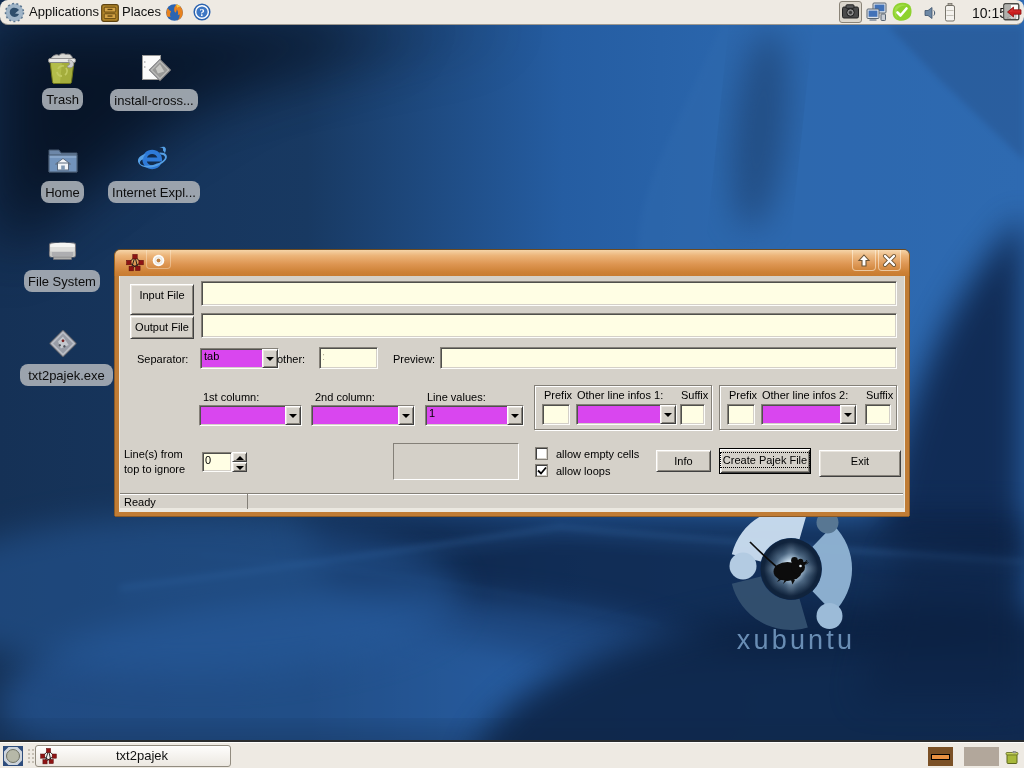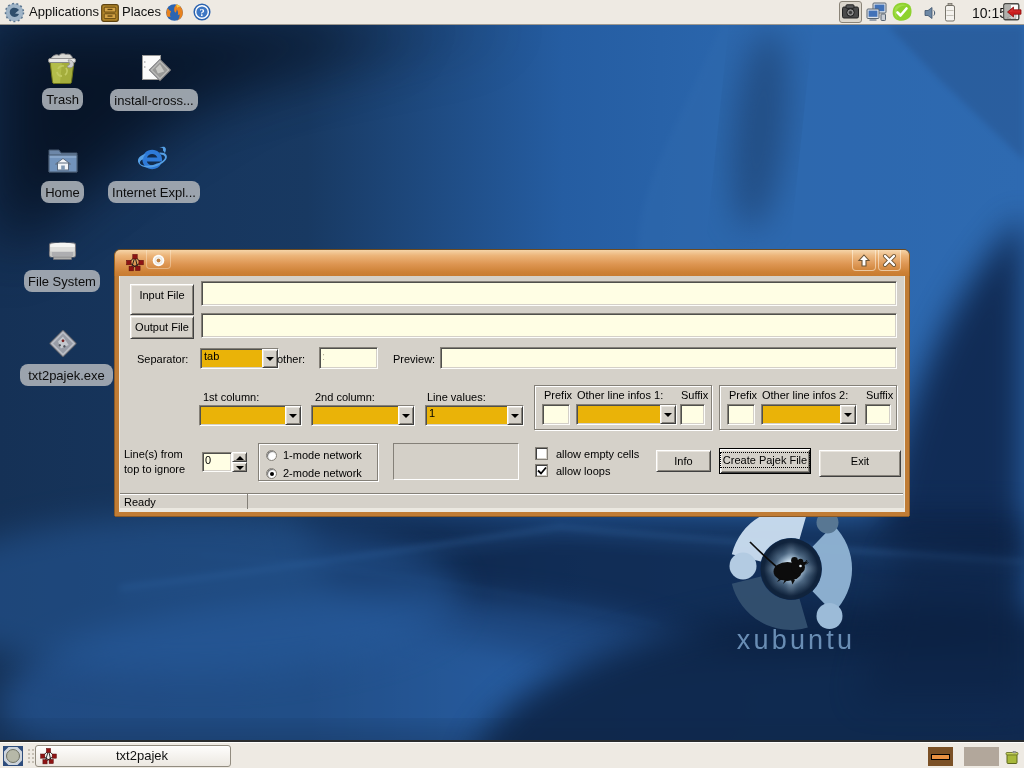--- a/index.html
+++ b/index.html
@@ -1,42 +1,42 @@
 <!DOCTYPE html>
 <html><head>
 <meta charset="utf-8">
 <style>
   * { margin:0; padding:0; box-sizing:border-box; }
   html,body { width:1024px; height:768px; overflow:hidden; }
   body { font-family:"Liberation Sans", sans-serif; position:relative; background:#1d4474; }
   .abs { position:absolute; }
   
   .panel { position:absolute; left:0; width:1024px; background:#eeeae3; }
-  #toppanel { top:0; height:25px; border-bottom:1px solid #9c9890; }
+  #toppanel { top:0; height:25px; border-bottom:1px solid #9c9890;border-radius:8px; }
   #botpanel { top:742px; height:26px; border-top:1px solid #fdfdfc; box-shadow:0 -2px 0 #2a2c2e; }
   .ptxt { position:absolute; font-size:13px; color:#111; white-space:nowrap; }
   
   .dlabel { position:absolute; background:rgba(166,172,180,0.93); border-radius:8px; color:#0d0d0d;
             font-size:13px; text-align:center; padding-top:4px; height:22px; white-space:nowrap; overflow:hidden; }
   
   #win { position:absolute; left:115px; top:250px; width:794px; height:266px; }
   .w95, .w95 * { font-family:"Liberation Sans", sans-serif; font-size:11px; color:#000; }
   .btn { position:absolute; background:#d4d0c8;
          border:1px solid; border-color:#ffffff #404040 #404040 #ffffff;
          box-shadow:inset 1px 1px 0 #e9e5de, inset -1px -1px 0 #87837b;
          text-align:center; }
   .fld { position:absolute; background:#fffee4;
          border:1px solid; border-color:#848078 #fdfdfa #fdfdfa #848078;
          box-shadow:inset 1px 1px 0 #50504c, inset -1px -1px 0 #d4d0c8; }
   .sunk { position:absolute; background:#d4d0c8;
           border:1px solid; border-color:#848078 #ffffff #ffffff #848078; }
   .gbox { position:absolute; border:1px solid #848078;
           box-shadow:1px 1px 0 #ffffff, inset 1px 1px 0 #ffffff;text-decoration:underline; }
   .lbl { position:absolute; font-size:11px; color:#000; white-space:nowrap; }
-  .combo { position:absolute; background:#eab308;
+  .combo { position:absolute; background:#d946ef;
            border:1px solid; border-color:#848078 #fdfdfa #fdfdfa #848078;
            box-shadow:inset 1px 1px 0 #50504c, inset -1px -1px 0 #d4d0c8; }
   .cbtn { position:absolute; right:0px; top:0px; width:16px; background:#d4d0c8;
           border:1px solid; border-color:#ffffff #404040 #404040 #ffffff;
           box-shadow:inset 1px 1px 0 #e9e5de, inset -1px -1px 0 #87837b; }
   .arrow { position:absolute; width:0; height:0; border-left:4px solid transparent;
            border-right:4px solid transparent; border-top:4px solid #000; }
 </style>
 </head>
 <body>
@@ -423,27 +423,20 @@
   <div class="fld" style="left:87px;top:202px;width:30px;height:20px">
       <span class="abs" style="left:2px;top:1px">0</span>
     </div>
   <div class="btn" style="left:117px;top:202px;width:15px;height:10px">
       <span class="arrow" style="left:3px;top:3px;border-top:none;border-bottom:4px solid #000"></span>
     </div>
   <div class="btn" style="left:117px;top:212px;width:15px;height:10px">
       <span class="arrow" style="left:3px;top:3px"></span>
     </div>
 
-  <div class="gbox" style="left:143px;top:193px;width:120px;height:38px">
-    <span class="abs" style="left:7px;top:6px;width:11px;height:11px;border-radius:50%;background:#fff;box-shadow:inset 1px 1px 1px #707070, inset -1px -1px 1px #fff;border:1px solid #848078"></span>
-    <span class="lbl" style="left:24px;top:5px">1-mode network</span>
-    <span class="abs" style="left:7px;top:24px;width:11px;height:11px;border-radius:50%;background:#fff;box-shadow:inset 1px 1px 1px #707070;border:1px solid #848078"></span>
-    <span class="abs" style="left:10.5px;top:27.5px;width:4px;height:4px;border-radius:50%;background:#000"></span>
-    <span class="lbl" style="left:24px;top:23px">2-mode network</span>
-  </div>
   <div class="sunk" style="left:278px;top:193px;width:126px;height:37px"></div>
 
   <span class="abs" style="left:420px;top:197px;width:13px;height:13px;background:#fff;border:1px solid #848078;box-shadow:inset 1px 1px 0 #404040, inset -1px -1px 0 #d4d0c8"></span>
   <span class="lbl" style="left:441px;top:198px">allow empty cells</span>
   <span class="abs" style="left:420px;top:214px;width:13px;height:13px;background:#fff;border:1px solid #848078;box-shadow:inset 1px 1px 0 #404040, inset -1px -1px 0 #d4d0c8"></span>
   <svg class="abs" style="left:422px;top:216px" width="10" height="10" viewBox="0 0 10 10">
       <path d="M 1,4.5 L 4,7.5 L 9,1.5" stroke="#000" stroke-width="1.8" fill="none"></path>
     </svg>
   <span class="lbl" style="left:441px;top:215px">allow loops</span>
 

